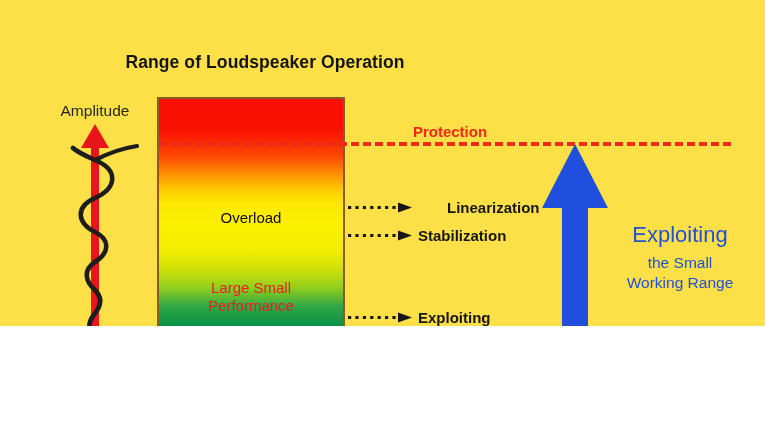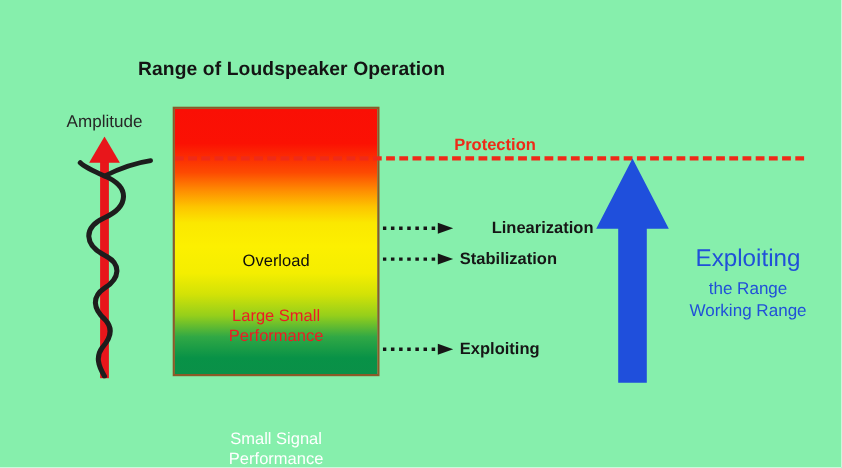--- a/index.html
+++ b/index.html
@@ -6,22 +6,22 @@
     margin: 0;
     padding: 0;
     background: #ffffff;
   }
   body {
     font-family: "Liberation Sans", sans-serif;
   }
   #slide {
     position: relative;
     width: 765px;
-    height: 425px;
-    background: #86efac;
+    height: 326px;
+    background: #fde047;
     overflow: hidden;
   }
 
   
   .title {
     position: absolute;
     left: 105px;
     top: 52px;
     width: 320px;
     text-align: center;
@@ -73,21 +73,21 @@
         #0a9048 100%);
   }
   .band-label {
     position: absolute;
     left: 0;
     width: 100%;
     text-align: center;
     line-height: 1.22;
     font-size: 15px;
   }
-  .band-overload { top: 110px; color: #0d0d0d; margin-top: 20px; }
+  .band-overload { top: 110px; color: #0d0d0d; }
   .band-large    { top: 180px; color: #ec1c24; }
   .band-small    { top: 292px; color: #ffffff; }
 
   
   .protect-line {
     position: absolute;
     left: 159px;
     top: 142px;
     width: 572px;
     height: 0;
@@ -212,17 +212,17 @@
     <polygon points="50,0.5 64,5.5 50,10.5" fill="#161616"></polygon>
   </svg>
   <div class="callout-label row-alig">Exploiting</div>
 
   <svg class="blue-arrow" viewBox="0 0 70 208">
     <polygon points="35,2 68,66 48,66 48,206 22,206 22,66 2,66" fill="#1f4fdc"></polygon>
   </svg>
 
   <div class="exploit-main">Exploiting</div>
   <div class="exploit-sub">
-    <div>the Range</div>
+    <div>the Small</div>
     <div>Working Range</div>
   </div>
 
 </div>
 
 </body></html>

